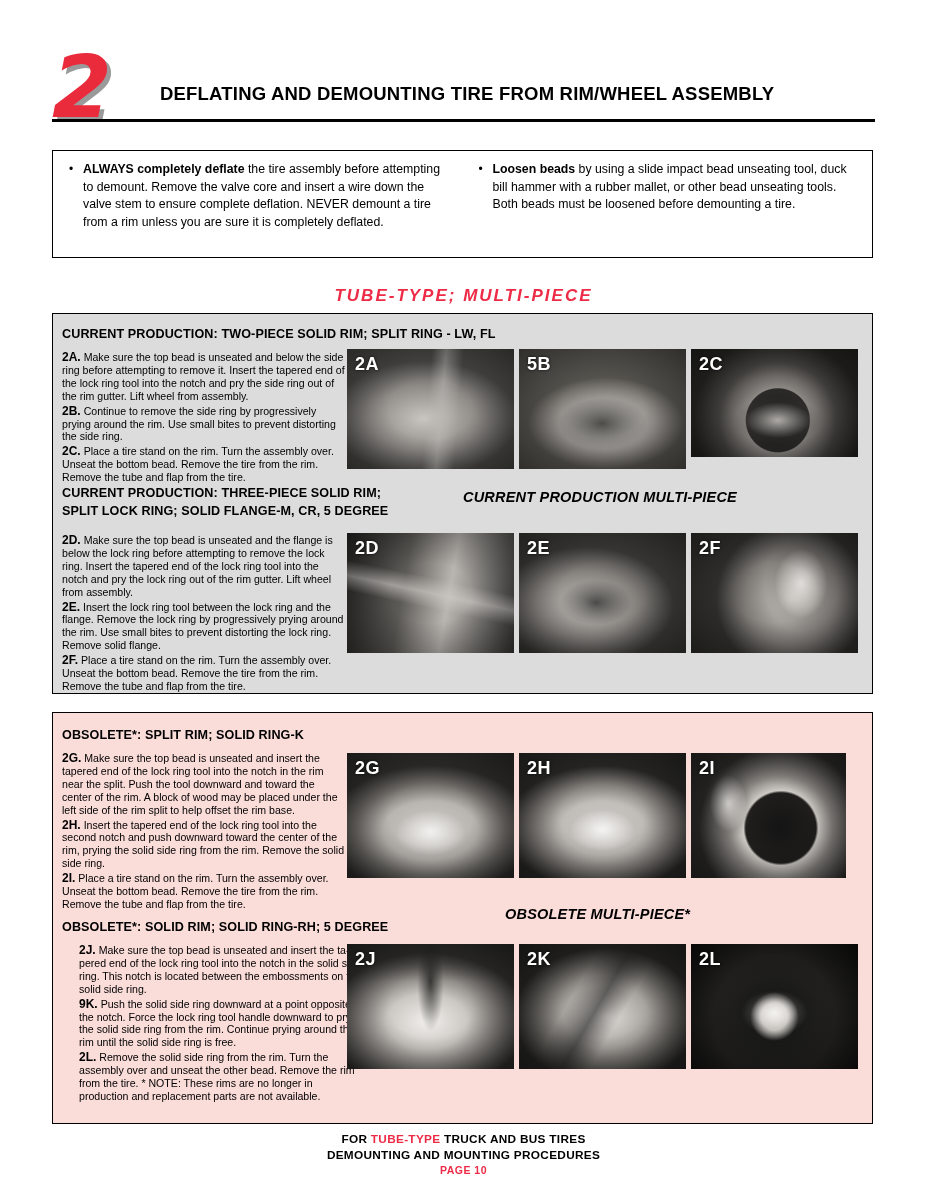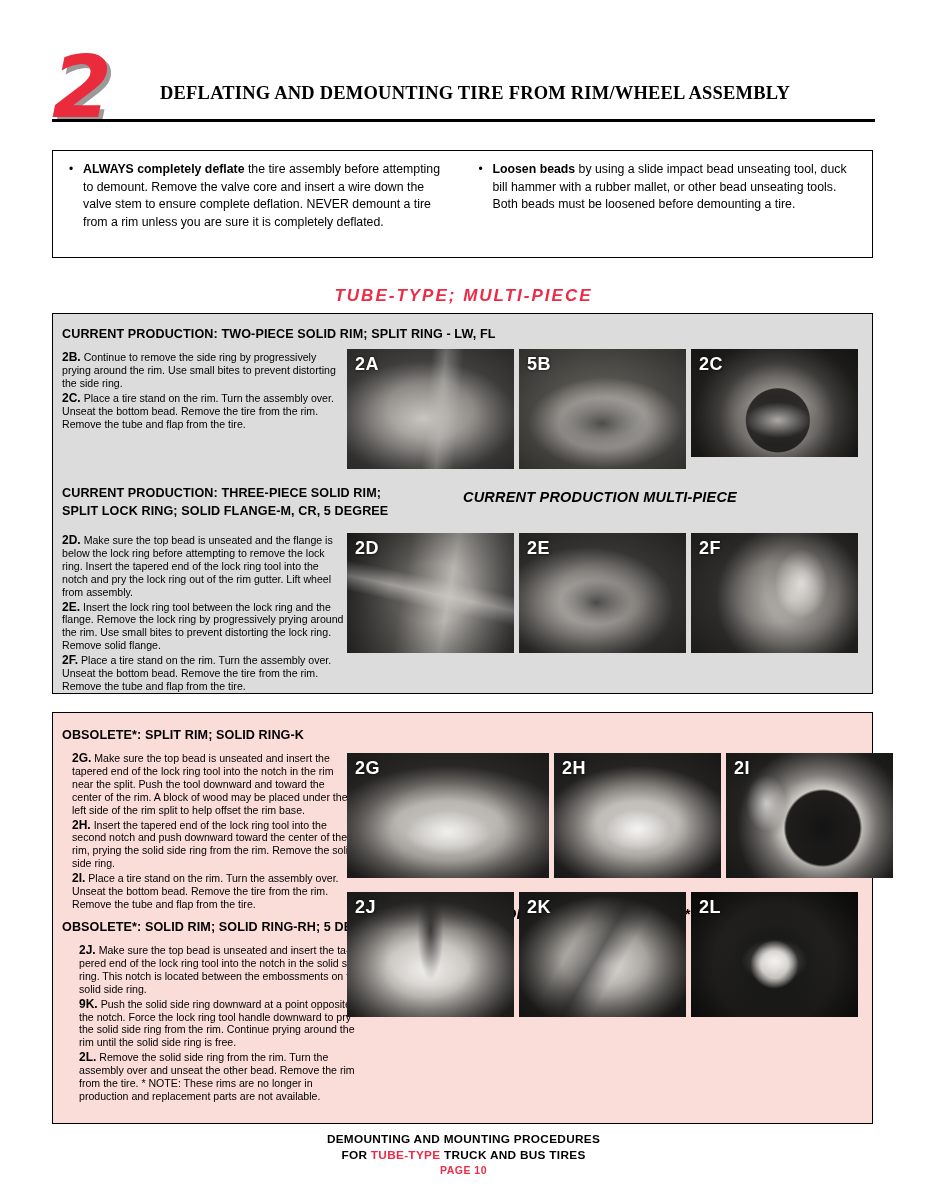--- a/index.html
+++ b/index.html
@@ -40,21 +40,21 @@
     font-size: 86px;
     line-height: 86px;
     color: #ea2b3c;
     text-shadow: 4px 4px 0 #9a9a9a;
     letter-spacing: -3px;
   }
   .header-title {
     position: absolute;
     left: 108px;
     top: 35px;
-    font-family: Liberation Serif, serif;
+    font-family: Liberation Sans, sans-serif;
     font-weight: bold;
     font-size: 18.5px;
     letter-spacing: 0.2px;
     color: #000;
     white-space: nowrap;
   }
   .header-rule {
     position: absolute;
     left: 52px;
     top: 119px;
@@ -262,20 +262,21 @@
     </div>
   </div>
 
   <div class="section-title">TUBE-TYPE; MULTI-PIECE</div>
 
   <div class="panel panel-gray"></div>
 
   <div class="block-title" style="left:62px; top:326px; width:600px;">CURRENT PRODUCTION: TWO-PIECE SOLID RIM; SPLIT RING - LW, FL</div>
 
   <div class="steps" style="left:62px; top:351px;">
+    <p><span class="lbl">2A.</span><span> Make sure the top bead is unseated and below the side ring before attempting to remove it. Insert the tapered end of the lock ring tool into the notch and pry the side ring out of the rim gutter. Lift wheel from assembly.</span></p>
     <p><span class="lbl">2B.</span><span> Continue to remove the side ring by progressively prying around the rim. Use small bites to prevent distorting the side ring.</span></p>
     <p><span class="lbl">2C.</span><span> Place a tire stand on the rim. Turn the assembly over. Unseat the bottom bead. Remove the tire from the rim. Remove the tube and flap from the tire.</span></p>
   </div>
 
   <div class="photos" style="left:347px; top:349px;">
     <div class="photo" style="width:167px;height:120px;">
       <div class="ph-in tex-a"></div>
       <div class="ph-in" style="background:linear-gradient(95deg, rgba(255,255,255,0) 48%, rgba(190,188,184,.55) 56%, rgba(0,0,0,0) 66%);"></div>
       <div class="vig"></div>
       <div class="cap">2A</div>
@@ -323,58 +324,58 @@
       <div class="ph-in" style="background:radial-gradient(ellipse 22% 40% at 66% 42%, rgba(235,233,229,.8) 0%, rgba(90,88,84,.2) 72%, rgba(0,0,0,0) 100%);"></div>
       <div class="vig"></div>
       <div class="cap">2F</div>
     </div>
   </div>
 
   <div class="panel panel-pink"></div>
 
   <div class="block-title" style="left:62px; top:727px; width:600px;">OBSOLETE*: SPLIT RIM; SOLID RING-K</div>
 
-  <div class="steps" style="left:72px; top:752px;">
+  <div class="steps" style="left:62px; top:752px;">
     <p><span class="lbl">2G.</span><span> Make sure the top bead is unseated and insert the tapered end of the lock ring tool into the notch in the rim near the split. Push the tool downward and toward the center of the rim. A block of wood may be placed under the left side of the rim split to help offset the rim base.</span></p>
     <p><span class="lbl">2H.</span><span> Insert the tapered end of the lock ring tool into the second notch and push downward toward the center of the rim, prying the solid side ring from the rim. Remove the solid side ring.</span></p>
     <p><span class="lbl">2I.</span><span> Place a tire stand on the rim. Turn the assembly over. Unseat the bottom bead. Remove the tire from the rim. Remove the tube and flap from the tire.</span></p>
   </div>
 
   <div class="photos" style="left:347px; top:753px;">
-    <div class="photo" style="width:167px;height:125px;padding-left:35px;">
+    <div class="photo" style="width:167px;height:125px;">
       <div class="ph-in tex-g"></div>
       <div class="ph-in" style="background:radial-gradient(ellipse 30% 26% at 50% 64%, rgba(255,255,255,.45) 0%, rgba(120,118,114,.1) 70%, rgba(0,0,0,0) 100%);"></div>
       <div class="vig"></div>
       <div class="cap">2G</div>
     </div>
     <div class="photo" style="width:167px;height:125px;">
       <div class="ph-in tex-h"></div>
       <div class="ph-in" style="background:radial-gradient(ellipse 28% 24% at 50% 62%, rgba(255,255,255,.4) 0%, rgba(110,108,104,.12) 70%, rgba(0,0,0,0) 100%);"></div>
       <div class="vig"></div>
       <div class="cap">2H</div>
     </div>
-    <div class="photo" style="width:167px;height:125px;">
+    <div class="photo" style="width:155px;height:125px;">
       <div class="ph-in tex-i"></div>
       <div class="ph-in" style="background:radial-gradient(ellipse 16% 30% at 24% 40%, rgba(240,238,234,.75) 0%, rgba(90,88,85,.15) 75%, rgba(0,0,0,0) 100%);"></div>
       <div class="vig"></div>
       <div class="cap">2I</div>
     </div>
   </div>
 
   <div class="block-title" style="left:62px; top:919px; width:480px;">OBSOLETE*: SOLID RIM; SOLID RING-RH; 5 DEGREE</div>
 
   <div class="big-italic" style="left:505px; top:906px;">OBSOLETE MULTI-PIECE*</div>
 
   <div class="steps" style="left:62px; top:944px;margin-left:17px;">
     <p><span class="lbl">2J.</span><span> Make sure the top bead is unseated and insert the ta-pered end of the lock ring tool into the notch in the solid side ring. This notch is located between the embossments on the solid side ring.</span></p>
     <p><span class="lbl">9K.</span><span> Push the solid side ring downward at a point opposite the notch. Force the lock ring tool handle downward to pry the solid side ring from the rim. Continue prying around the rim until the solid side ring is free.</span></p>
     <p><span class="lbl">2L.</span><span> Remove the solid side ring from the rim. Turn the assembly over and unseat the other bead. Remove the rim from the tire. * NOTE: These rims are no longer in production and replacement parts are not available.</span></p>
   </div>
 
-  <div class="photos" style="left:347px; top:892px;text-align:right;">
+  <div class="photos" style="left:347px; top:944px;text-align:right;">
     <div class="photo" style="width:167px;height:125px;">
       <div class="ph-in tex-j"></div>
       <div class="ph-in" style="background:linear-gradient(180deg, rgba(40,40,38,.55) 0%, rgba(0,0,0,0) 30%), radial-gradient(ellipse 8% 40% at 50% 30%, rgba(30,30,28,.8) 0%, rgba(0,0,0,0) 100%);"></div>
       <div class="vig"></div>
       <div class="cap">2J</div>
     </div>
     <div class="photo" style="width:167px;height:125px;">
       <div class="ph-in tex-k"></div>
       <div class="ph-in" style="background:linear-gradient(120deg, rgba(0,0,0,0) 35%, rgba(35,34,33,.6) 48%, rgba(0,0,0,0) 60%);"></div>
       <div class="vig"></div>
@@ -382,18 +383,18 @@
     </div>
     <div class="photo" style="width:167px;height:125px;">
       <div class="ph-in tex-l"></div>
       <div class="ph-in" style="background:radial-gradient(ellipse 20% 18% at 50% 55%, rgba(245,243,240,.9) 0%, rgba(150,148,144,.2) 70%, rgba(0,0,0,0) 100%);"></div>
       <div class="vig"></div>
       <div class="cap">2L</div>
     </div>
   </div>
 
   <div class="footer">
+    <div><span>FOR </span><span class="red">TUBE-TYPE</span><span> TRUCK AND BUS TIRES</span></div>
     <div>DEMOUNTING AND MOUNTING PROCEDURES</div>
-    <div><span>FOR </span><span class="red">TUBE-TYPE</span><span> TRUCK AND BUS TIRES</span></div>
     <div class="pg">PAGE 10</div>
   </div>
 
 </div>
 
 </body></html>

